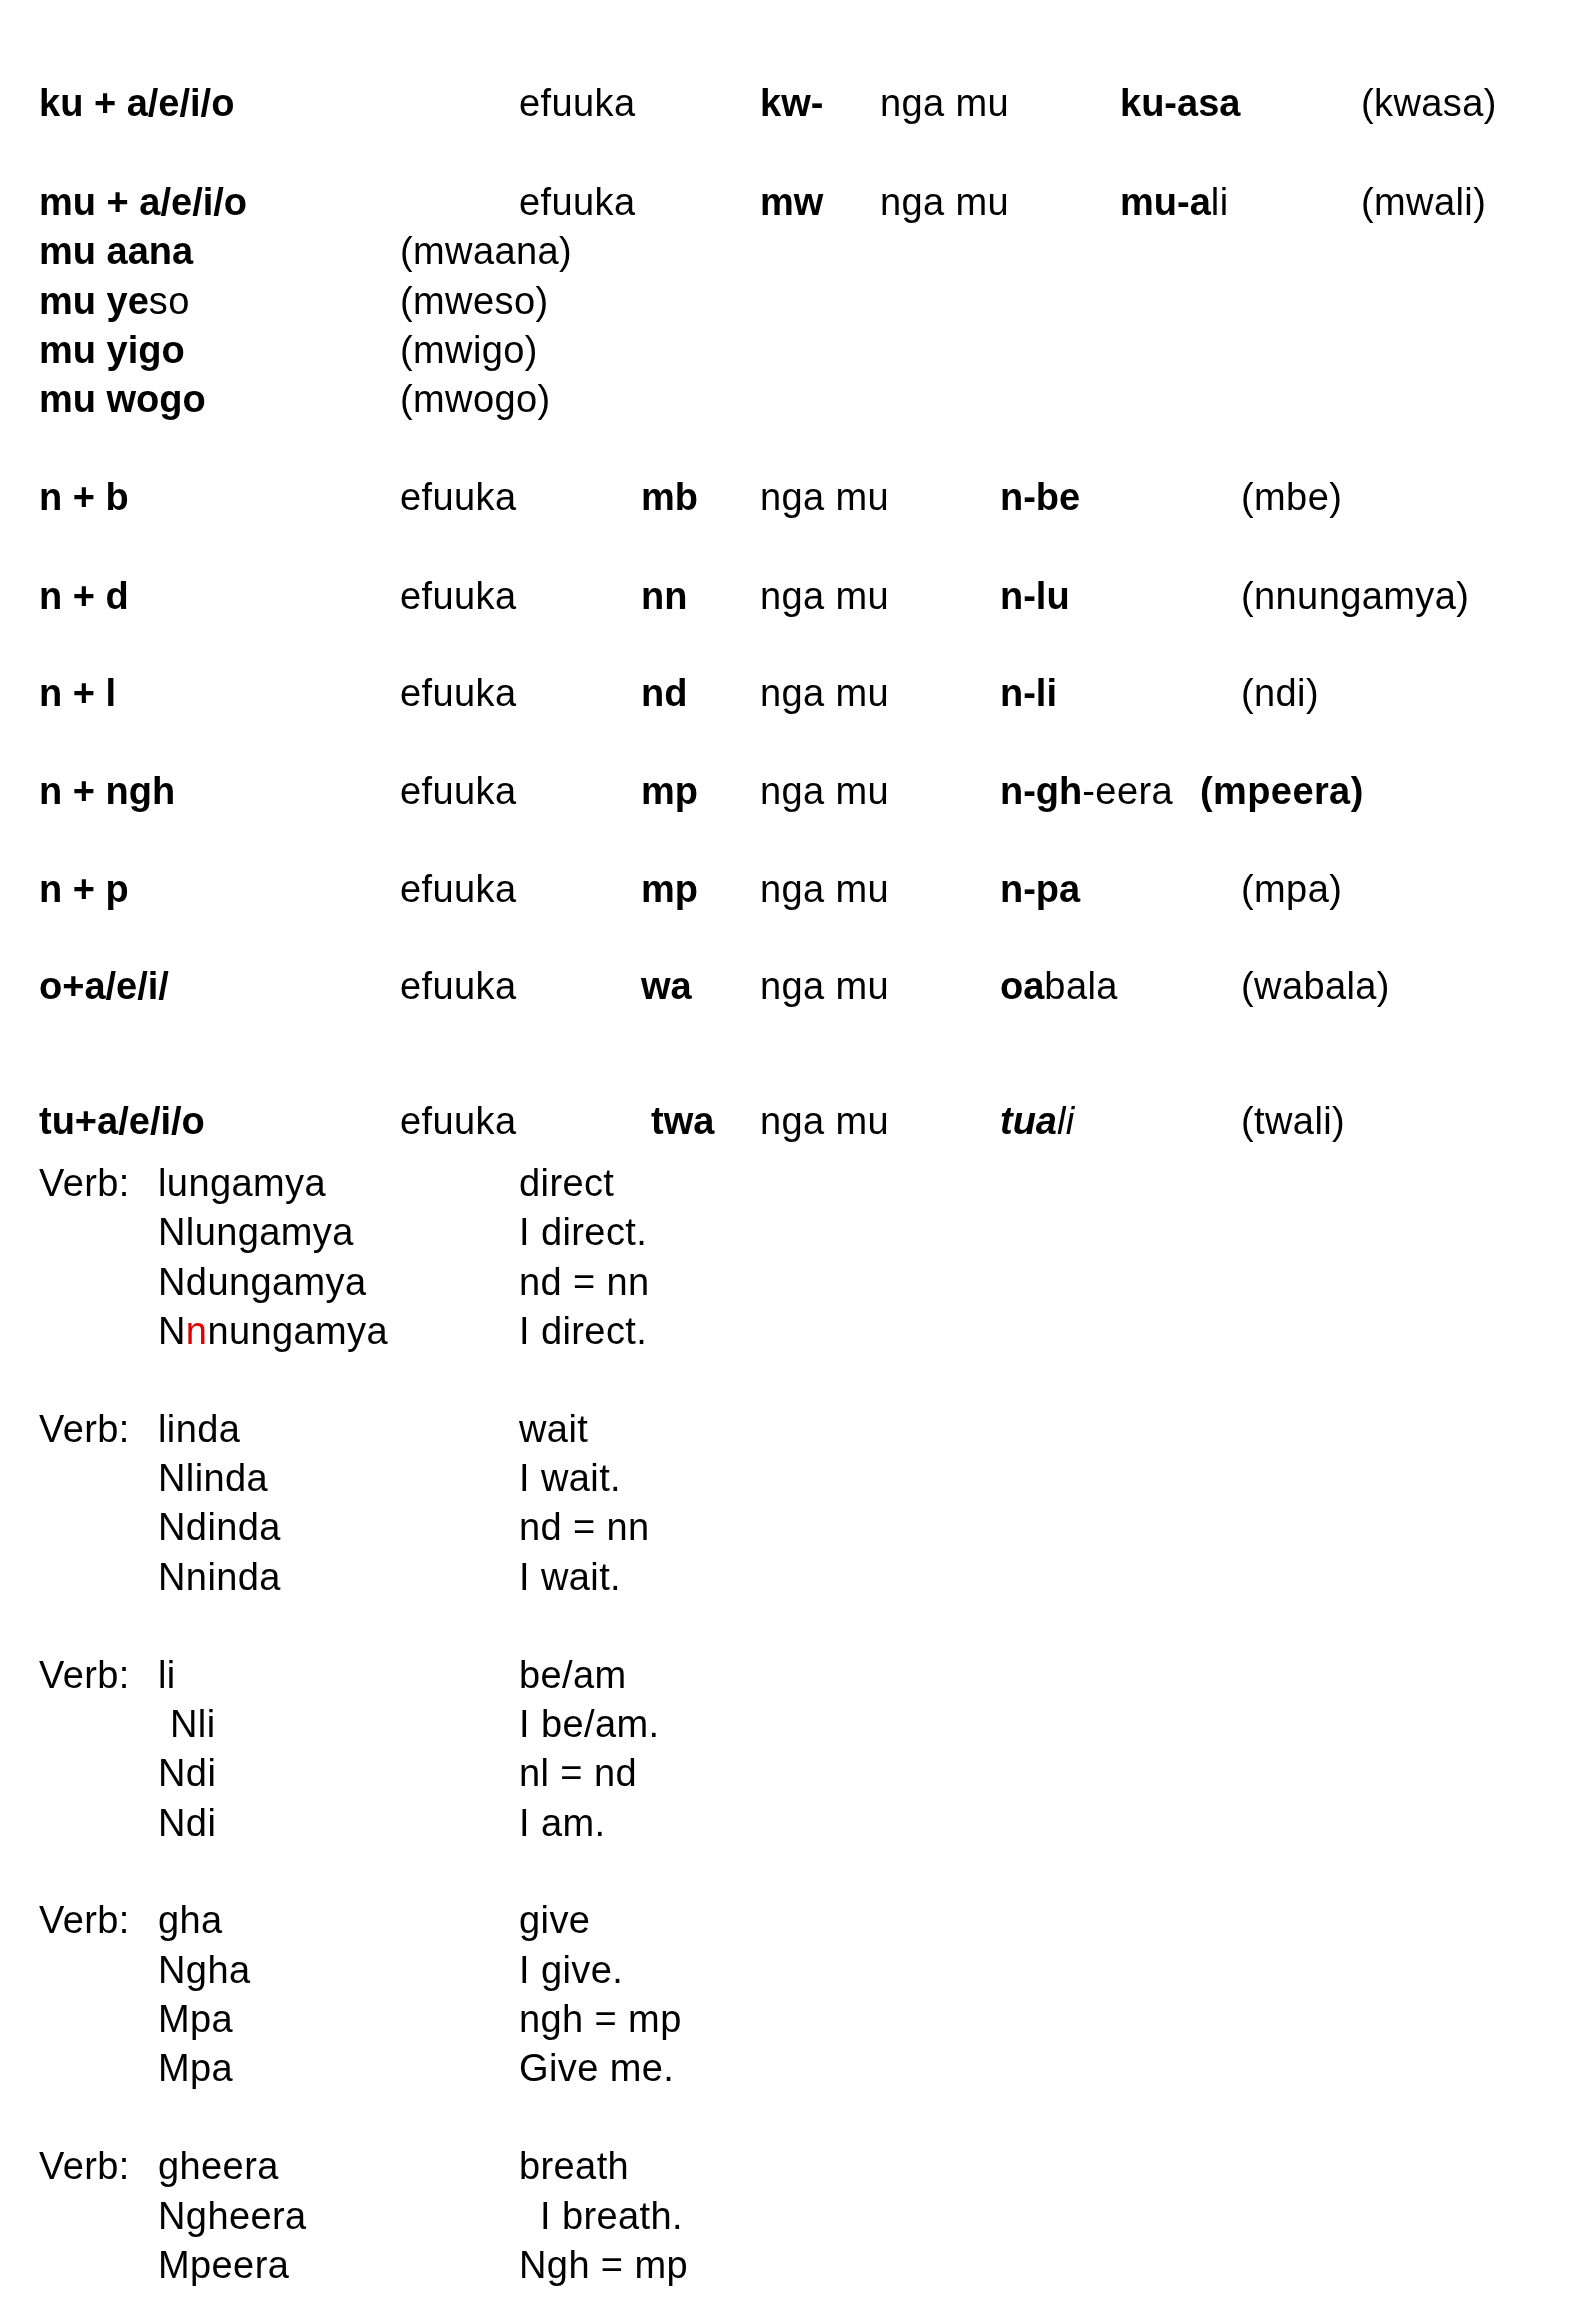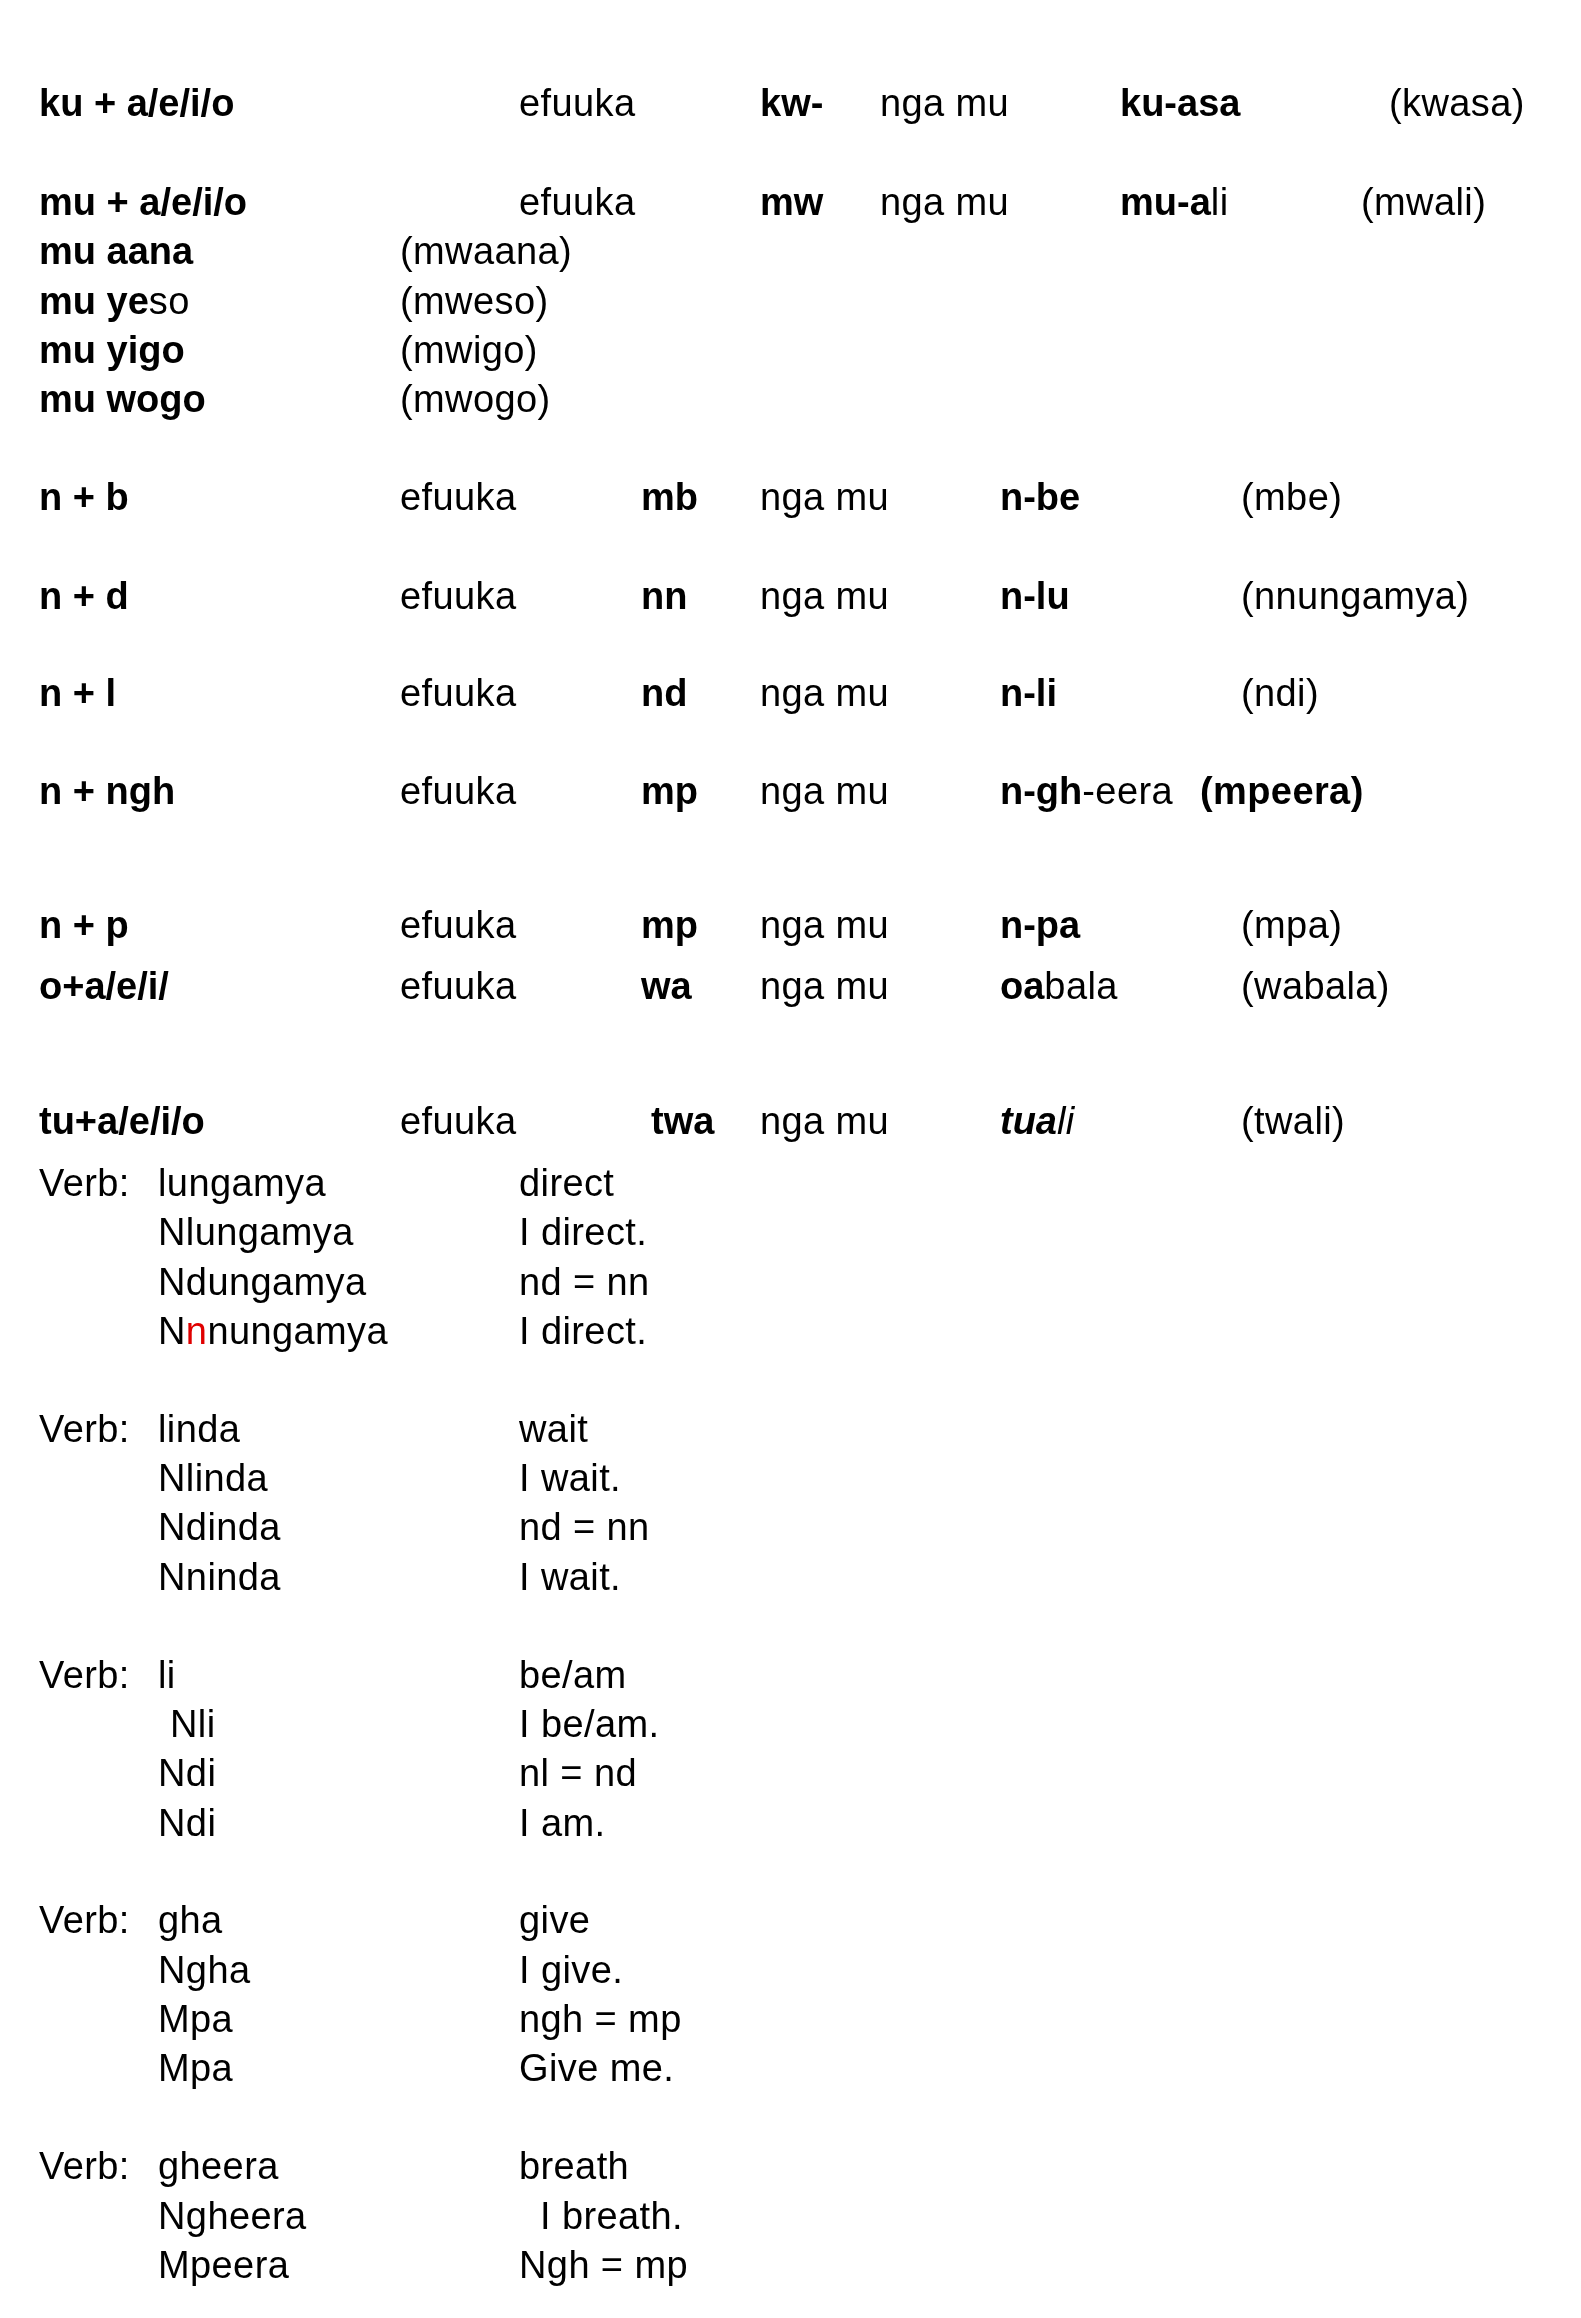--- a/index.html
+++ b/index.html
@@ -18,21 +18,21 @@
 </style>
 </head>
 <body>
 
 <div class="row" style="top:79px;">
   <span class="cell b" style="left:39px;">ku + a/e/i/o</span>
   <span class="cell n" style="left:519px;">efuuka</span>
   <span class="cell b" style="left:760px;">kw-</span>
   <span class="cell n" style="left:880px;">nga mu</span>
   <span class="cell" style="left:1120px;"><b>ku-asa</b><span class="n"></span></span>
-  <span class="cell n" style="left:1361px;margin-left:28px;">(kwasa)</span>
+  <span class="cell n" style="left:1361px;">(kwasa)</span>
 </div>
 
 <div class="row" style="top:178px;">
   <span class="cell b" style="left:39px;">mu + a/e/i/o</span>
   <span class="cell n" style="left:519px;">efuuka</span>
   <span class="cell b" style="left:760px;">mw</span>
   <span class="cell n" style="left:880px;">nga mu</span>
   <span class="cell" style="left:1120px;"><b>mu-a</b><span class="n">li</span></span>
   <span class="cell n" style="left:1361px;">(mwali)</span>
 </div>
@@ -79,21 +79,21 @@
   <span class="cell n" style="left:1241px;">(ndi)</span>
 </div>
 <div class="row" style="top:767px;">
   <span class="cell b" style="left:39px;">n + ngh</span>
   <span class="cell n" style="left:400px;">efuuka</span>
   <span class="cell b" style="left:641px;">mp</span>
   <span class="cell n" style="left:760px;">nga mu</span>
   <span class="cell" style="left:1000px;"><b>n-gh</b><span class="n">-eera</span></span>
   <span class="cell n" style="left:1200px;font-weight:bold;">(mpeera)</span>
 </div>
-<div class="row" style="top:901px;">
+<div class="row" style="top:865px;">
   <span class="cell b" style="left:39px;">n + p</span>
   <span class="cell n" style="left:400px;">efuuka</span>
   <span class="cell b" style="left:641px;">mp</span>
   <span class="cell n" style="left:760px;">nga mu</span>
   <span class="cell" style="left:1000px;"><b>n-pa</b><span class="n"></span></span>
   <span class="cell n" style="left:1241px;">(mpa)</span>
 </div>
 <div class="row" style="top:962px;">
   <span class="cell b" style="left:39px;">o+a/e/i/</span>
   <span class="cell n" style="left:400px;">efuuka</span>

